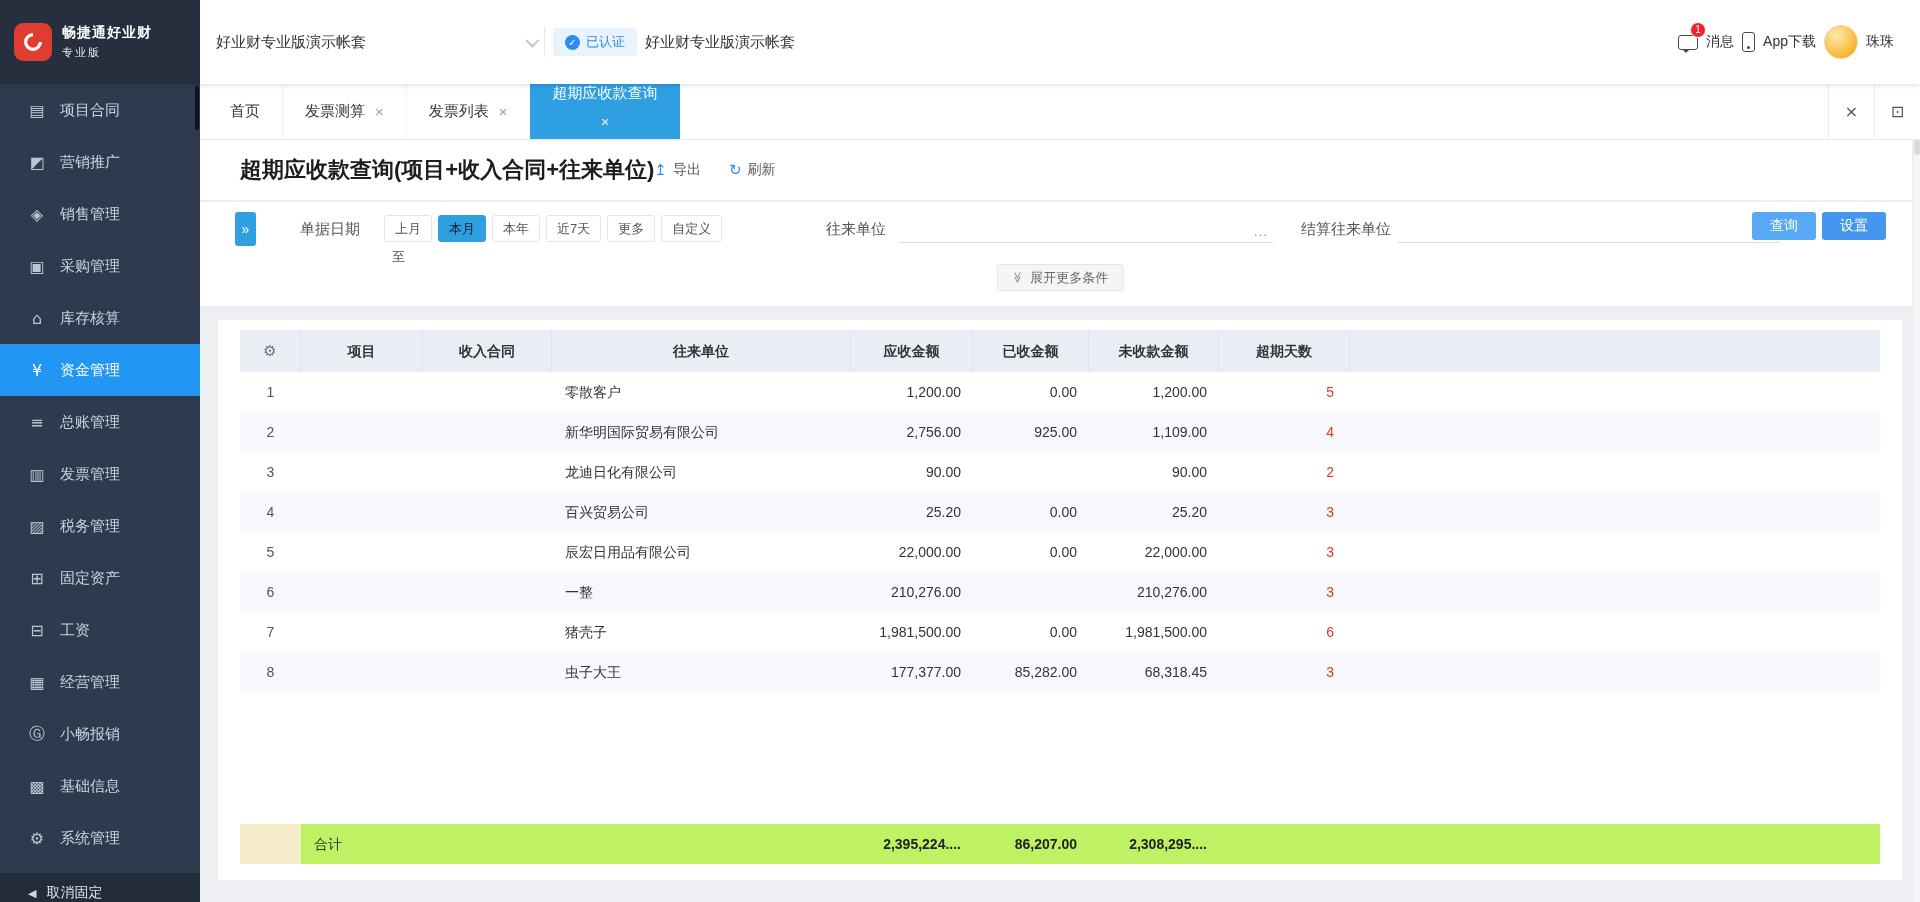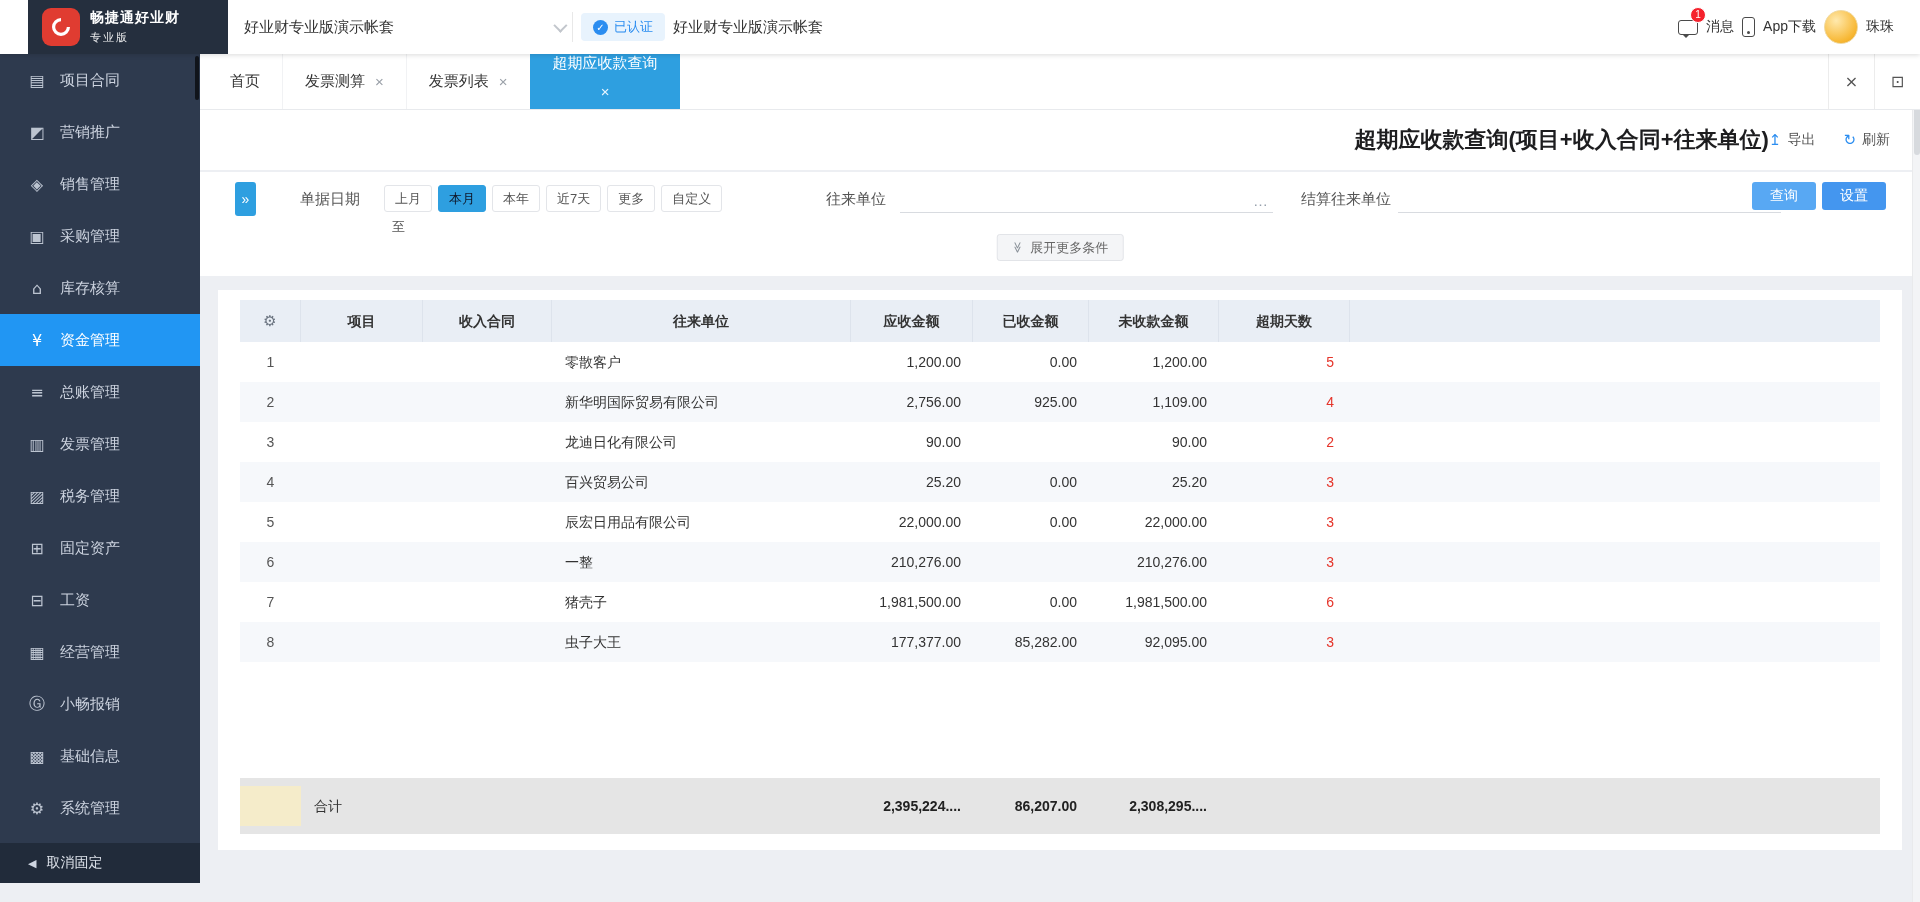--- a/index.html
+++ b/index.html
@@ -1,20 +1,20 @@
 <!DOCTYPE html>
 <html><head>
 <meta charset="utf-8">
 <style>
   * { margin:0; padding:0; box-sizing:border-box; }
   html,body { width:1920px; height:902px; overflow:hidden; }
   body { font-family:"Liberation Sans","DejaVu Sans",sans-serif; background:#edeff3; color:#333; font-size:14px; }
 
   
-  .topbar { height:54px; display:flex; background:#fff; position:relative; z-index:20; box-shadow:0 1px 5px rgba(0,0,0,.15);padding-left:28px; }
+  .topbar { height:84px; display:flex; background:#fff; position:relative; z-index:20; box-shadow:0 1px 5px rgba(0,0,0,.15); }
   .logo { width:200px; background:#252f3e; display:flex; align-items:center; gap:10px; padding-left:14px; color:#fff; flex:0 0 auto; }
   .logo-icon { width:38px; height:38px; background:#e03c31; border-radius:9px; display:flex; align-items:center; justify-content:center; flex:0 0 auto; }
   .logo-icon svg { width:24px; height:24px; }
   .logo-text .l1 { font-size:14px; font-weight:700; letter-spacing:1px; }
   .logo-text .l2 { font-size:11px; opacity:.9; margin-top:3px; letter-spacing:2px; }
   .topbar-main { flex:1; display:flex; align-items:center; padding:0 26px 0 16px; gap:8px; }
   .account-select { width:320px; display:flex; align-items:center; justify-content:space-between; font-size:15px; color:#333; cursor:pointer; }
   .chev { width:10px; height:10px; border-right:2px solid #c2c6cc; border-bottom:2px solid #c2c6cc; transform:rotate(45deg) translateY(-2px); }
   .v-div { width:1px; height:30px; background:#e8e8e8; }
   .cert-badge { display:flex; align-items:center; gap:6px; background:#e8f3fd; color:#2b8df0; font-size:13px; padding:5px 12px; border-radius:4px; }
@@ -51,21 +51,21 @@
   .tabs { display:flex; }
   .tab { display:flex; align-items:center; gap:10px; padding:0 22px; font-size:15px; color:#333; cursor:pointer; }
   .tab + .tab { border-left:1px solid #f1f2f4; }
   .tab .tab-close { color:#9aa0a8; font-size:15px; }
   .tab.active { background:#2e9fe0; color:#fff; border-left-color:transparent;flex-direction:column; }
   .tab.active .tab-close { color:#eaf6ff; }
   .tab-tools { margin-left:auto; display:flex; align-items:stretch; }
   .tab-tool { width:46px; display:flex; align-items:center; justify-content:center; font-size:16px; color:#555; border-left:1px solid #ececec; cursor:pointer; font-family:"DejaVu Sans",sans-serif; }
 
   
-  .title-bar { height:60px; background:#fff; display:flex; align-items:center; justify-content:flex-end; padding:0 30px 0 40px; }
+  .title-bar { height:60px; background:#fff; display:flex; align-items:center; justify-content:flex-start; padding:0 30px 0 40px; }
   .page-title { font-size:22px; font-weight:700; color:#1d1d1f; }
   .title-actions { display:flex; align-items:center; gap:28px; }
   .t-act { display:flex; align-items:center; gap:6px; font-size:14px; color:#555; cursor:pointer; }
   .t-act .b-ic { color:#2b8df0; font-size:15px; font-family:"DejaVu Sans",sans-serif; }
 
   
   .filter-card { height:104px; background:#fff; margin-top:2px; position:relative; }
   .collapse-btn { position:absolute; left:35px; top:10px; width:21px; height:34px; background:#2e9fe0; color:#fff; border-radius:3px; display:flex; align-items:center; justify-content:center; font-size:14px; cursor:pointer; }
   .f-label { position:absolute; top:18px; font-size:15px; color:#555; }
   .lbl-date { left:100px; }
@@ -94,21 +94,21 @@
   .th.no-b { border-right:none; }
   .gear { color:#6b7480; font-weight:400; font-size:15px; cursor:pointer; font-family:"DejaVu Sans",sans-serif; }
   .tr { height:40px; align-items:center; font-size:14px; color:#333; }
   .tr.alt { background:#f6f8fb; }
   .td { height:40px; line-height:40px; white-space:nowrap; overflow:hidden; }
   .c-center { text-align:center; color:#555; }
   .c-left { text-align:left; padding-left:13px; }
   .c-right { text-align:right; padding-right:12px; }
   .c-days { text-align:right; padding-right:16px; color:#e5342a; }
   .t-spacer { flex:1; }
-  .total-row { height:56px; background:#e5e5e5; align-items:center; }
+  .total-row { height:40px; background:#bef264; align-items:center; }
   .total-row .tint { background:#f5ecca; }
   .total-label { font-size:14px; color:#333; }
   .total-num { font-weight:700; color:#222; }
 
   
   .vscroll { position:fixed; top:73px; right:0; bottom:0; width:8px; background:#f3f4f6; border-left:1px solid #e9eaec; }
   .vscroll .vthumb { width:6px; margin:2px 0 0 1px; height:80px; border-radius:3px; background:#d7dade; }
 </style>
 </head>
 <body>
@@ -390,21 +390,21 @@
             <div class="td c-days">6</div>
             <div class="td "></div>
           </div>
           <div class="tr grid alt">
             <div class="td c-center">8</div>
             <div class="td "></div>
             <div class="td "></div>
             <div class="td c-left">虫子大王</div>
             <div class="td c-right">177,377.00</div>
             <div class="td c-right">85,282.00</div>
-            <div class="td c-right">92,095.00</div>
+            <div class="td c-right">68,318.45</div>
             <div class="td c-days">3</div>
             <div class="td "></div>
           </div>
         </div>
       <div class="t-spacer"></div>
       <div class="total-row grid">
         <div class="td tint"></div>
         <div class="td c-left total-label">合计</div>
         <div class="td"></div>
         <div class="td"></div>

